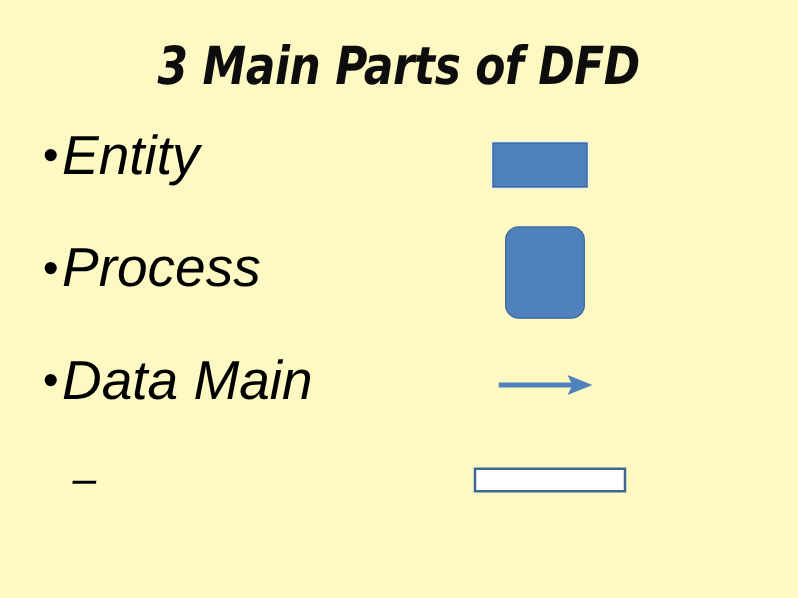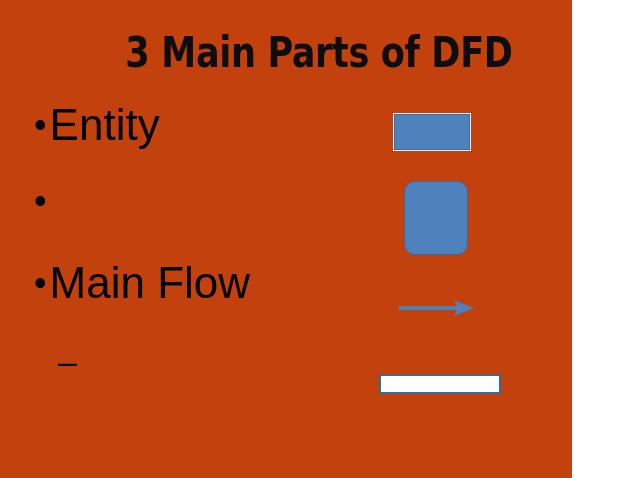--- a/index.html
+++ b/index.html
@@ -14,23 +14,24 @@
     overflow: hidden;
     font-family: "Liberation Sans", "DejaVu Sans", sans-serif;
     color: #000000;
     position: relative;
   }
 
   #slide {
     position: absolute;
     left: 0;
     top: 0;
-    width: 572px;
+    width: 638px;
     height: 478px;
-    background: #c2410c;
+    background: #fef9c3;
+    font-style: italic;
   }
 
   
   #slide-title {
     position: absolute;
     left: 0;
     top: 28px;
     width: 638px;
     text-align: center;
     font-size: 42px;
@@ -165,25 +166,26 @@
 
   <div id="body-list">
 
     <div class="bullet-row level1">
       <span class="bullet-mark">•</span>
       <span class="bullet-text">Entity</span>
     </div>
 
     <div class="bullet-row level1">
       <span class="bullet-mark">•</span>
+      <span class="bullet-text">Process</span>
     </div>
 
     <div class="bullet-row level1">
       <span class="bullet-mark">•</span>
-      <span class="bullet-text">Main Flow</span>
+      <span class="bullet-text">Data Main</span>
     </div>
 
     <div class="bullet-row level2">
       <span class="bullet-mark">–</span>
     </div>
 
   </div>
 
   <div id="shapes-layer">
 

